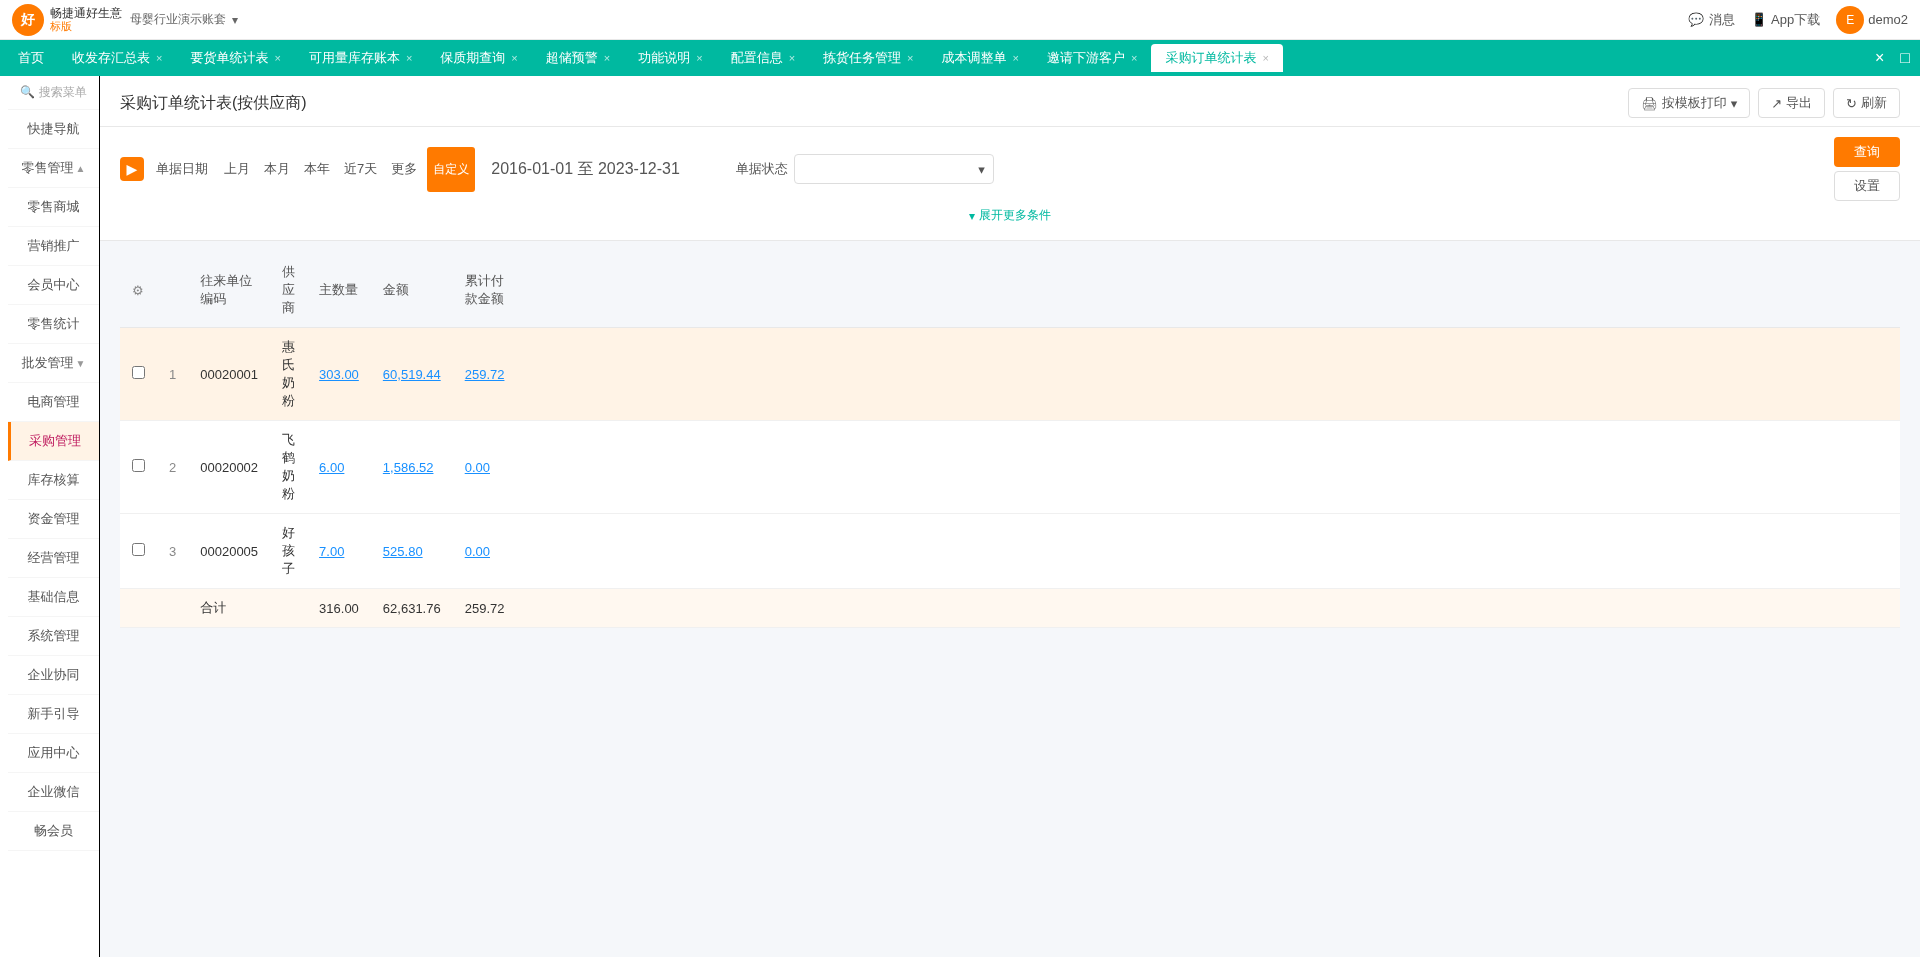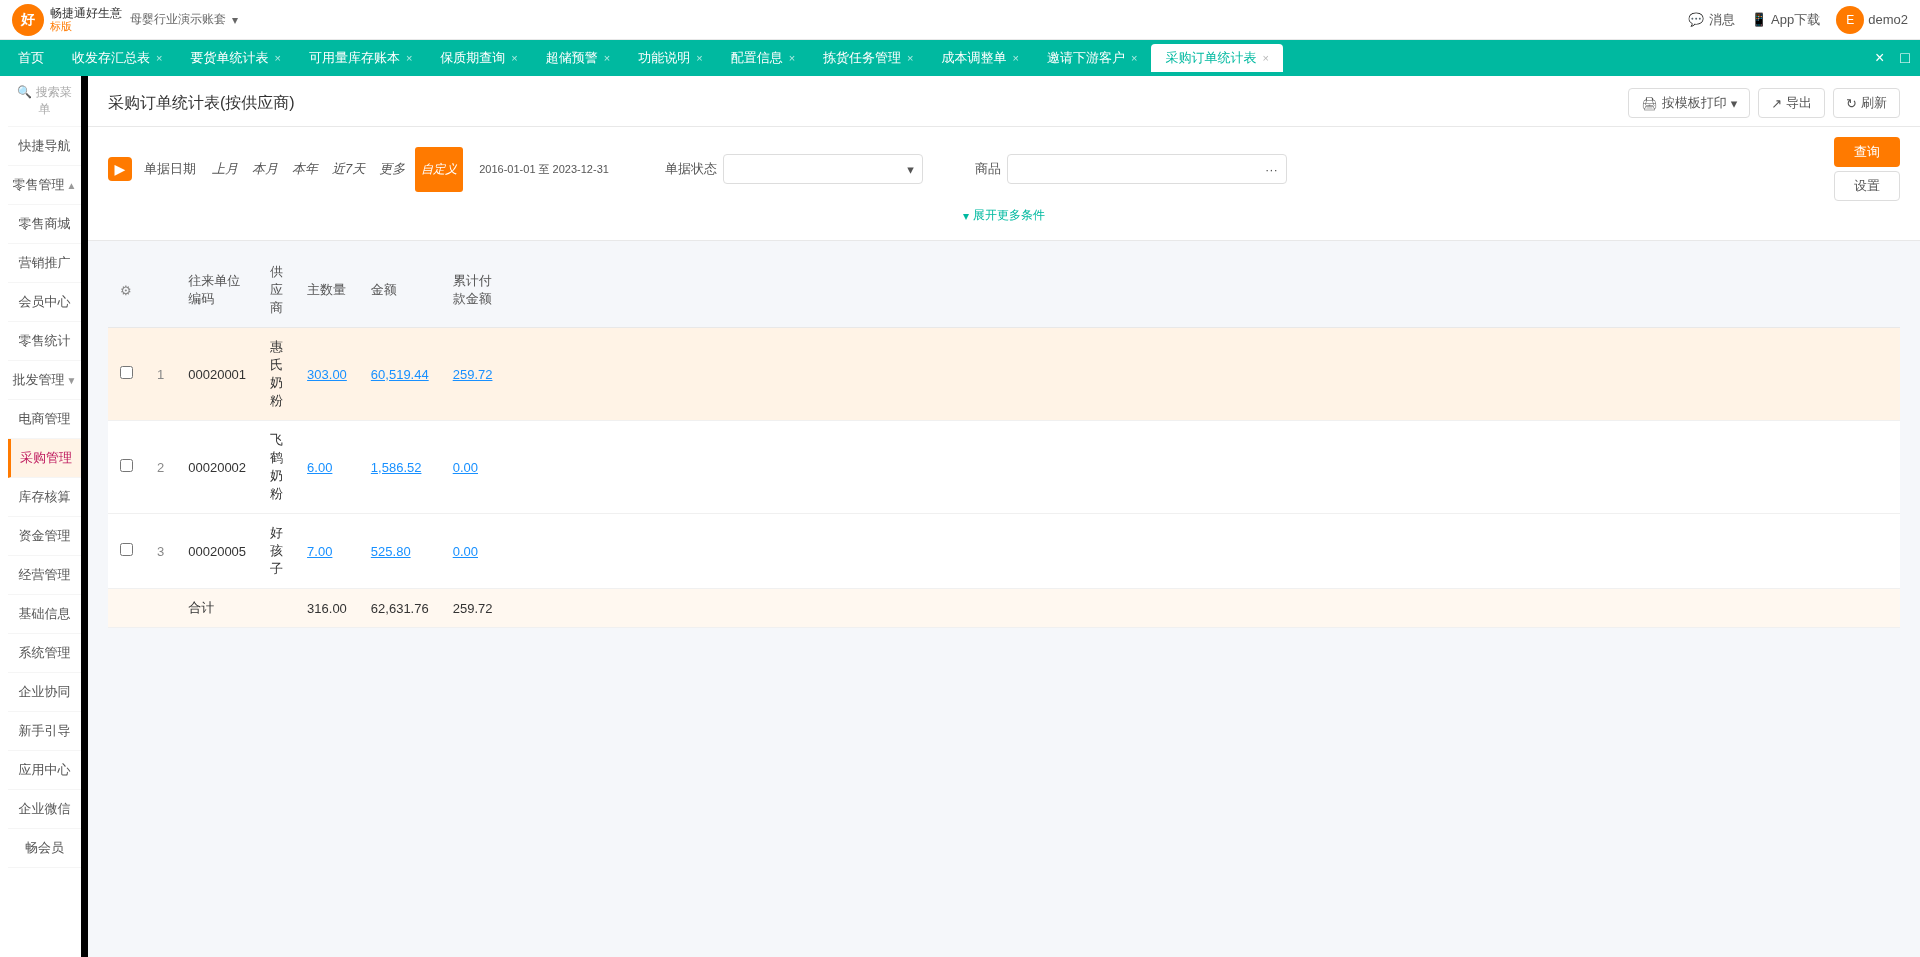--- a/index.html
+++ b/index.html
@@ -21,44 +21,44 @@
     .nav-tab { height: 28px; padding: 0 14px; display: flex; align-items: center; gap: 6px; color: #fff; font-size: 13px; cursor: pointer; border-radius: 4px 4px 0 0; white-space: nowrap; position: relative; justify-content: flex-end; }
     .nav-tab.active { background: #fff; color: #00b9a0; border-radius: 4px 4px 0 0; }
     .nav-tab .close-btn { font-size: 11px; color: inherit; opacity: 0.7; }
     .nav-tab.active .close-btn { color: #999; }
     .nav-tab-home { padding: 0 14px; }
     .nav-end-btns { margin-left: auto; display: flex; align-items: center; gap: 4px; }
     .nav-end-btn { color: #fff; font-size: 16px; cursor: pointer; padding: 2px 6px; }
 
     
     .main-layout { display: flex; flex: 1; overflow: hidden; }
-    .sidebar { width: 88px; background: #fff; border-right: 7px solid #000000; display: flex; flex-direction: column; flex-shrink: 0; overflow-y: auto; padding-left: 8px; }
+    .sidebar { width: 100px; background: #fff; border-right: 1px solid #000000; display: flex; flex-direction: column; flex-shrink: 0; overflow-y: auto; padding-left: 8px; }
     .sidebar-item { padding: 10px 4px; text-align: center; cursor: pointer; color: #555; font-size: 13px; border-bottom: 1px solid #f5f5f5; }
     .sidebar-item.active { color: #be185d; background: #fff3e6; border-left: 3px solid #ff7a00; }
     .sidebar-item.has-arrow { display: flex; align-items: center; justify-content: center; gap: 2px; }
     .sidebar-arrow { font-size: 10px; color: #999; }
 
     
     .content-area { flex: 1; display: flex; flex-direction: column; overflow: hidden; background: #f5f7fa; }
     .page-header { background: #fff; padding: 12px 20px 8px; border-bottom: 1px solid #e8e8e8; flex-shrink: 0; display: flex; align-items: center; justify-content: space-between; }
     .page-title { font-size: 16px; color: #333; font-weight: 500; }
     .page-actions { display: flex; align-items: center; gap: 8px; }
     .btn-print { display: flex; align-items: center; gap: 4px; padding: 5px 12px; border: 1px solid #ddd; border-radius: 4px; background: #fff; color: #555; cursor: pointer; font-size: 13px; }
     .btn-export { display: flex; align-items: center; gap: 4px; padding: 5px 12px; border: 1px solid #ddd; border-radius: 4px; background: #fff; color: #555; cursor: pointer; font-size: 13px; }
     .btn-refresh { display: flex; align-items: center; gap: 4px; padding: 5px 12px; border: 1px solid #ddd; border-radius: 4px; background: #fff; color: #555; cursor: pointer; font-size: 13px; }
 
     
     .filter-area { background: #fff; padding: 10px 20px; border-bottom: 1px solid #e8e8e8; flex-shrink: 0; }
     .filter-row { display: flex; align-items: center; gap: 12px; flex-wrap: wrap; }
     .filter-toggle { width: 24px; height: 24px; background: #ff7a00; color: #fff; border-radius: 4px; display: flex; align-items: center; justify-content: center; cursor: pointer; font-size: 14px; flex-shrink: 0; }
     .filter-label { color: #555; font-size: 13px; white-space: nowrap; }
-    .date-shortcuts { display: flex; gap: 6px; align-items: center; font-style: italic; }
+    .date-shortcuts { display: flex; gap: 6px; align-items: center; }
     .date-shortcut { color: #555; font-size: 13px; cursor: pointer; padding: 2px 4px; }
     .date-tag { background: #ff7a00; color: #fff; padding: 14px 6px; border-radius: 3px; font-size: 12px; cursor: pointer; }
-    .date-range { color: #555; font-size: 11px; margin-left: 4px; }
+    .date-range { color: #555; font-size: 16px; margin-left: 4px; }
     .filter-select { display: flex; align-items: center; gap: 6px; margin-left: 44px; }
     .select-box { width: 200px; height: 30px; border: 1px solid #ddd; border-radius: 4px; padding: 0 8px; font-size: 13px; color: #555; display: flex; align-items: center; justify-content: space-between; cursor: pointer; background: #fff; }
     .goods-filter { display: flex; align-items: center; gap: 6px; margin-left: 40px; }
     .goods-input { width: 280px; height: 30px; border: 1px solid #ddd; border-radius: 4px; padding: 0 8px; font-size: 13px; color: #555; display: flex; align-items: center; justify-content: space-between; cursor: pointer; background: #fff; }
     .btn-query { background: #ff7a00; color: #fff; border: none; padding: 6px 20px; border-radius: 4px; cursor: pointer; font-size: 13px; font-weight: 500; }
     .btn-settings { background: #fff; color: #555; border: 1px solid #ddd; padding: 5px 16px; border-radius: 4px; cursor: pointer; font-size: 13px; }
     .filter-actions-right { display: flex; flex-direction: column; gap: 4px; margin-left: auto; }
 
     .expand-more { display: flex; justify-content: center; padding: 6px; }
     .expand-btn { color: #00b9a0; font-size: 12px; cursor: pointer; display: flex; align-items: center; gap: 4px; background: none; border: none; }
@@ -268,27 +268,20 @@
         <span class="date-range">2016-01-01 至 2023-12-31</span>
 
         <div class="filter-select">
           <span class="filter-label">单据状态</span>
           <div class="select-box">
             <span></span>
             <span>▾</span>
           </div>
         </div>
 
-        <div class="goods-filter">
-          <span class="filter-label">商品</span>
-          <div class="goods-input">
-            <span></span>
-            <span>···</span>
-          </div>
-        </div>
 
         <div class="filter-actions-right">
           <button class="btn-query">查询</button>
           <button class="btn-settings">设置</button>
         </div>
       </div>
 
       <div class="expand-more">
         <button class="expand-btn">
           <span>▾</span>

